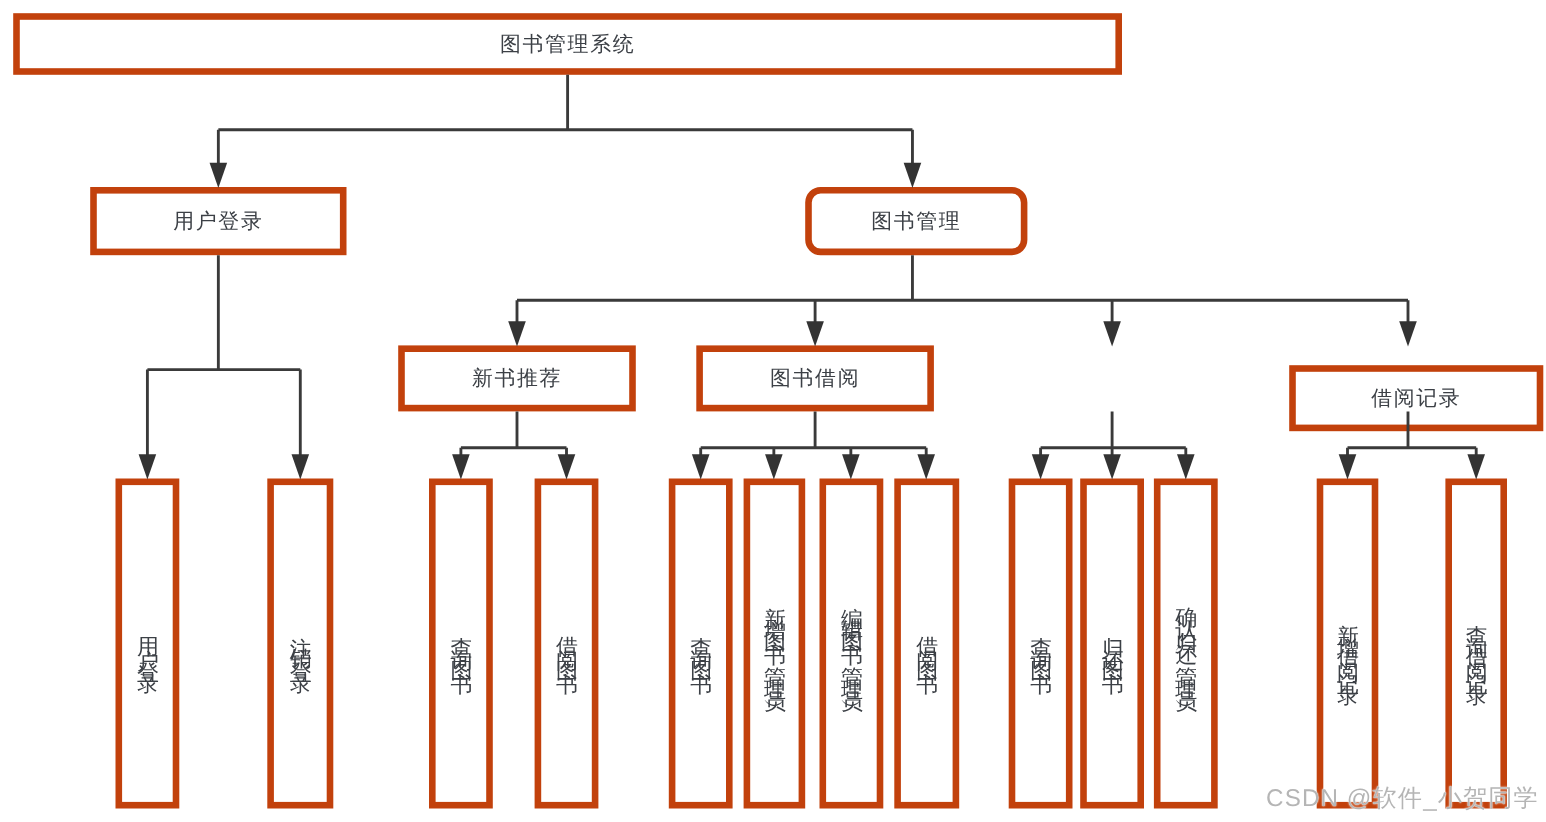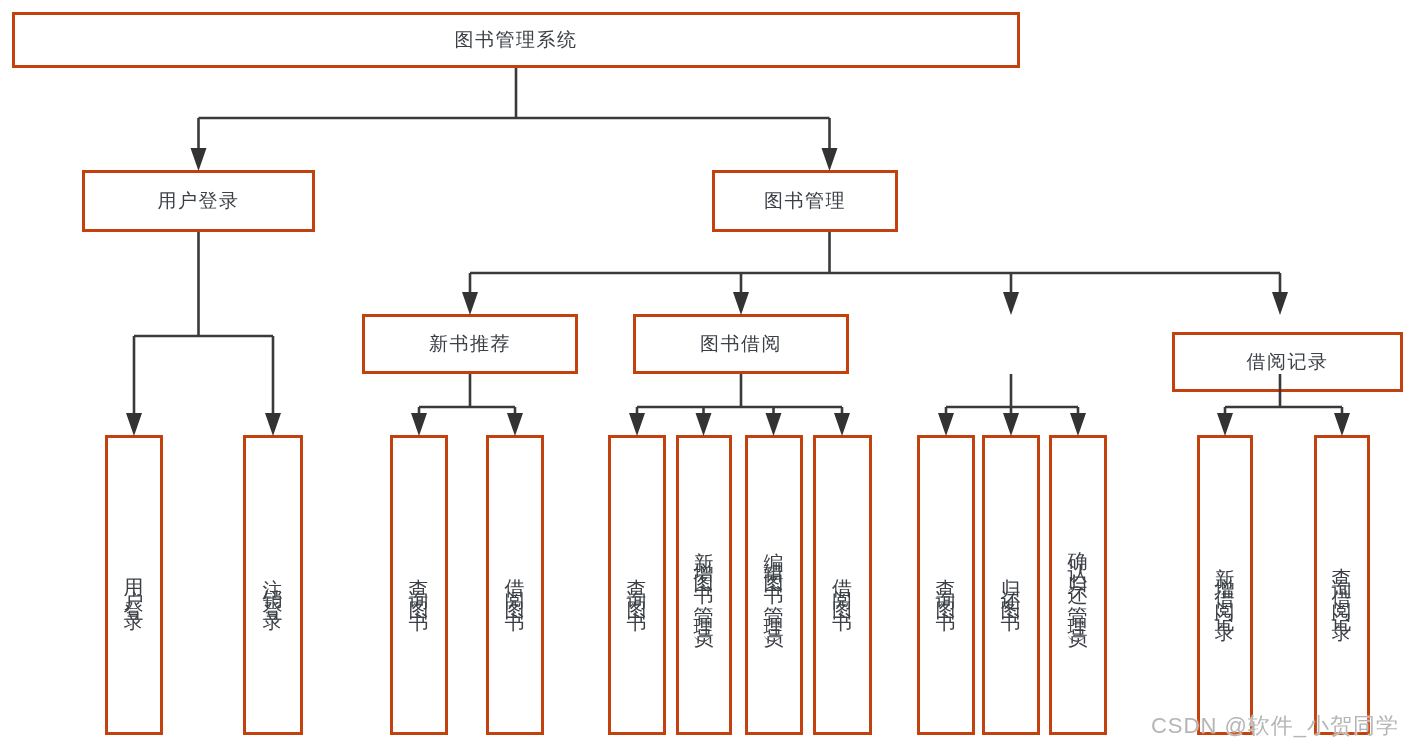--- a/index.html
+++ b/index.html
@@ -2,21 +2,21 @@
 <html><head>
 <meta charset="utf-8">
 <style>
   html,body{margin:0;padding:0;background:#fff;}
   .stage{
     position:relative;width:1405px;height:747px;background:#ffffff;overflow:hidden;
     font-family:"Liberation Sans","DejaVu Sans",sans-serif;
   }
   .node{
     position:absolute;box-sizing:border-box;background:#ffffff;
-    border:3px solid #c2410c;
+    border:6px solid #c2410c;
     display:flex;align-items:center;justify-content:center;
     color:#3c4046;
   }
   .h-node{font-size:19px;letter-spacing:1.5px;white-space:nowrap;}
   .v-node .vtxt{
     writing-mode:vertical-rl;text-orientation:mixed;
     font-size:20px;letter-spacing:11px;line-height:1;white-space:nowrap;
   }
   svg.wires{position:absolute;left:0;top:0;z-index:5;pointer-events:none;}
   .wm{
@@ -78,21 +78,21 @@
     </g>
   </svg>
 
   <div class="node h-node" style="left:12px;top:12px;width:1008px;height:56px;">
     <span>图书管理系统</span>
   </div>
 
   <div class="node h-node" style="left:82px;top:170px;width:233px;height:62px;">
     <span>用户登录</span>
   </div>
-  <div class="node h-node" style="left:712px;top:170px;width:186px;height:62px;">
+  <div class="node h-node" style="left:732px;top:170px;width:202px;height:62px;border-radius:14px;">
     <span>图书管理</span>
   </div>
 
   <div class="node h-node" style="left:633px;top:314px;width:216px;height:60px;">
     <span>图书借阅</span>
   </div>
   <div class="node h-node" style="left:362px;top:314px;width:216px;height:60px;">
     <span>新书推荐</span>
   </div>
   <div class="node h-node" style="left:1172px;top:332px;width:231px;height:60px;">

